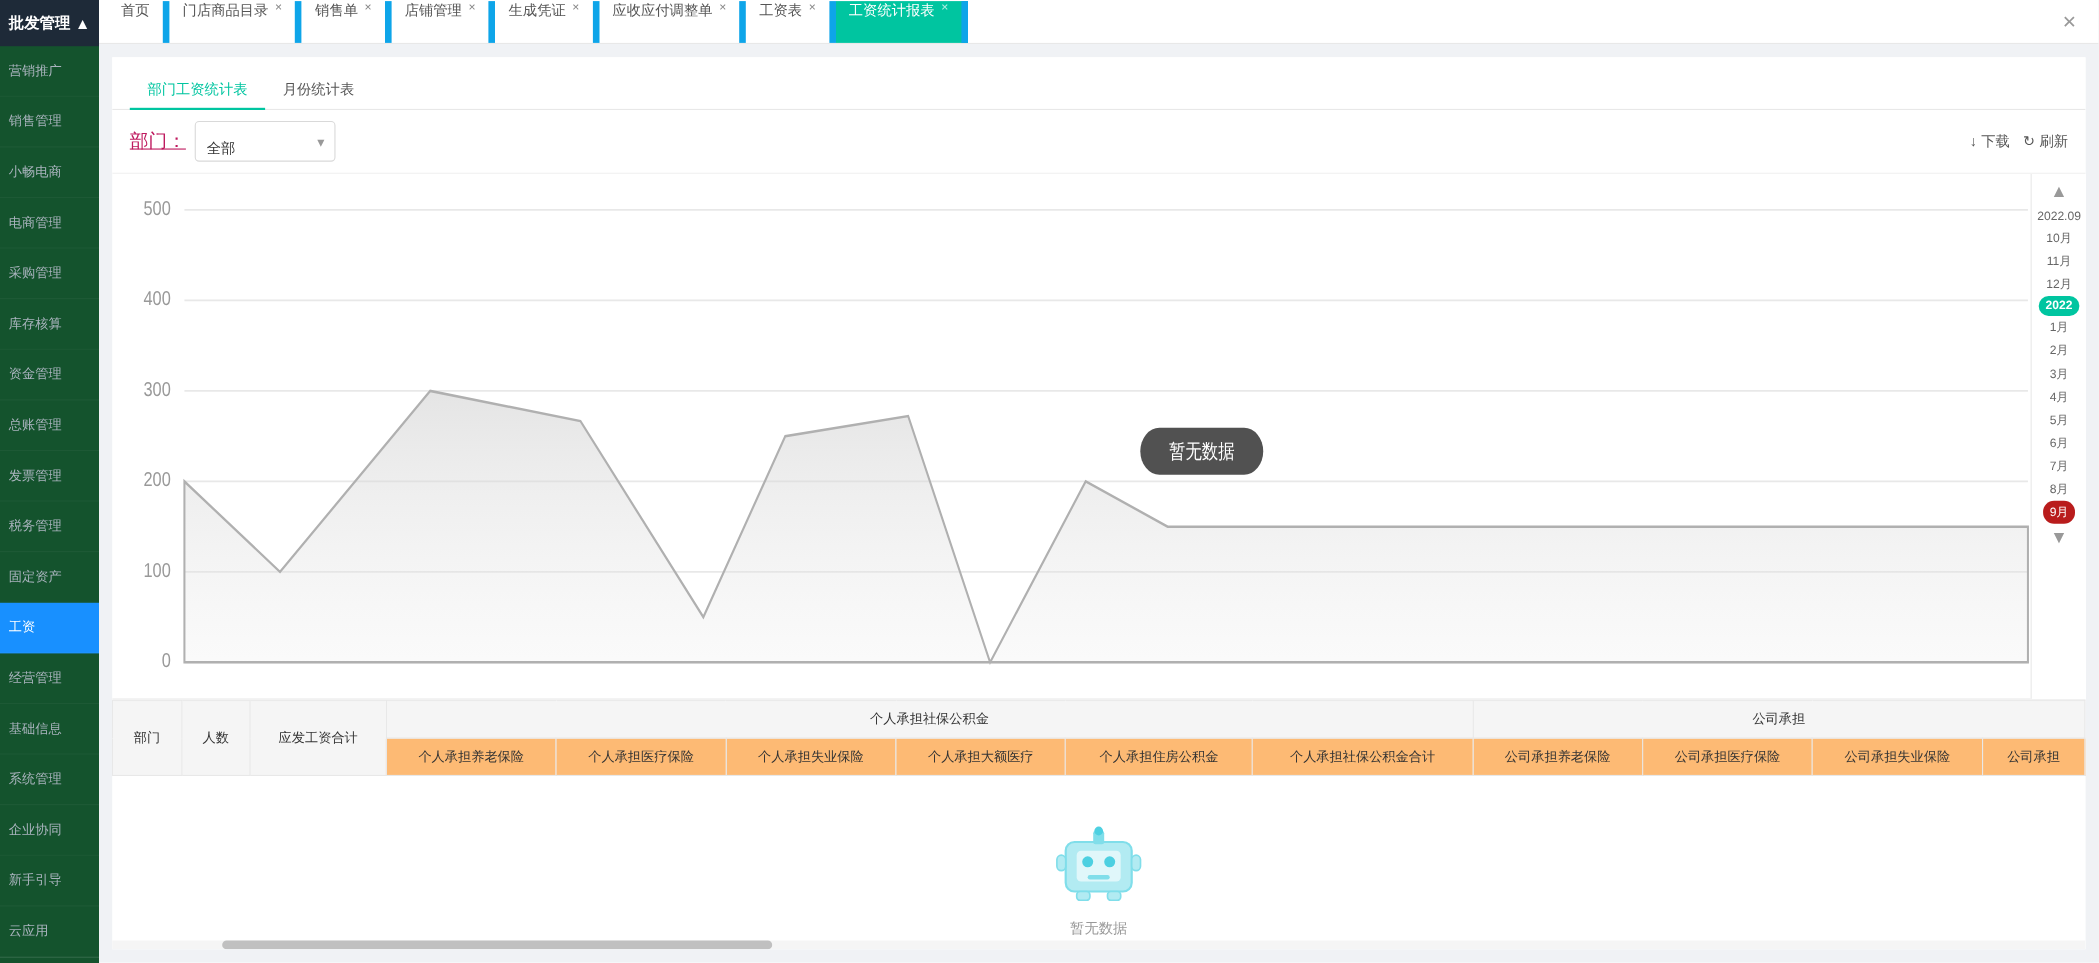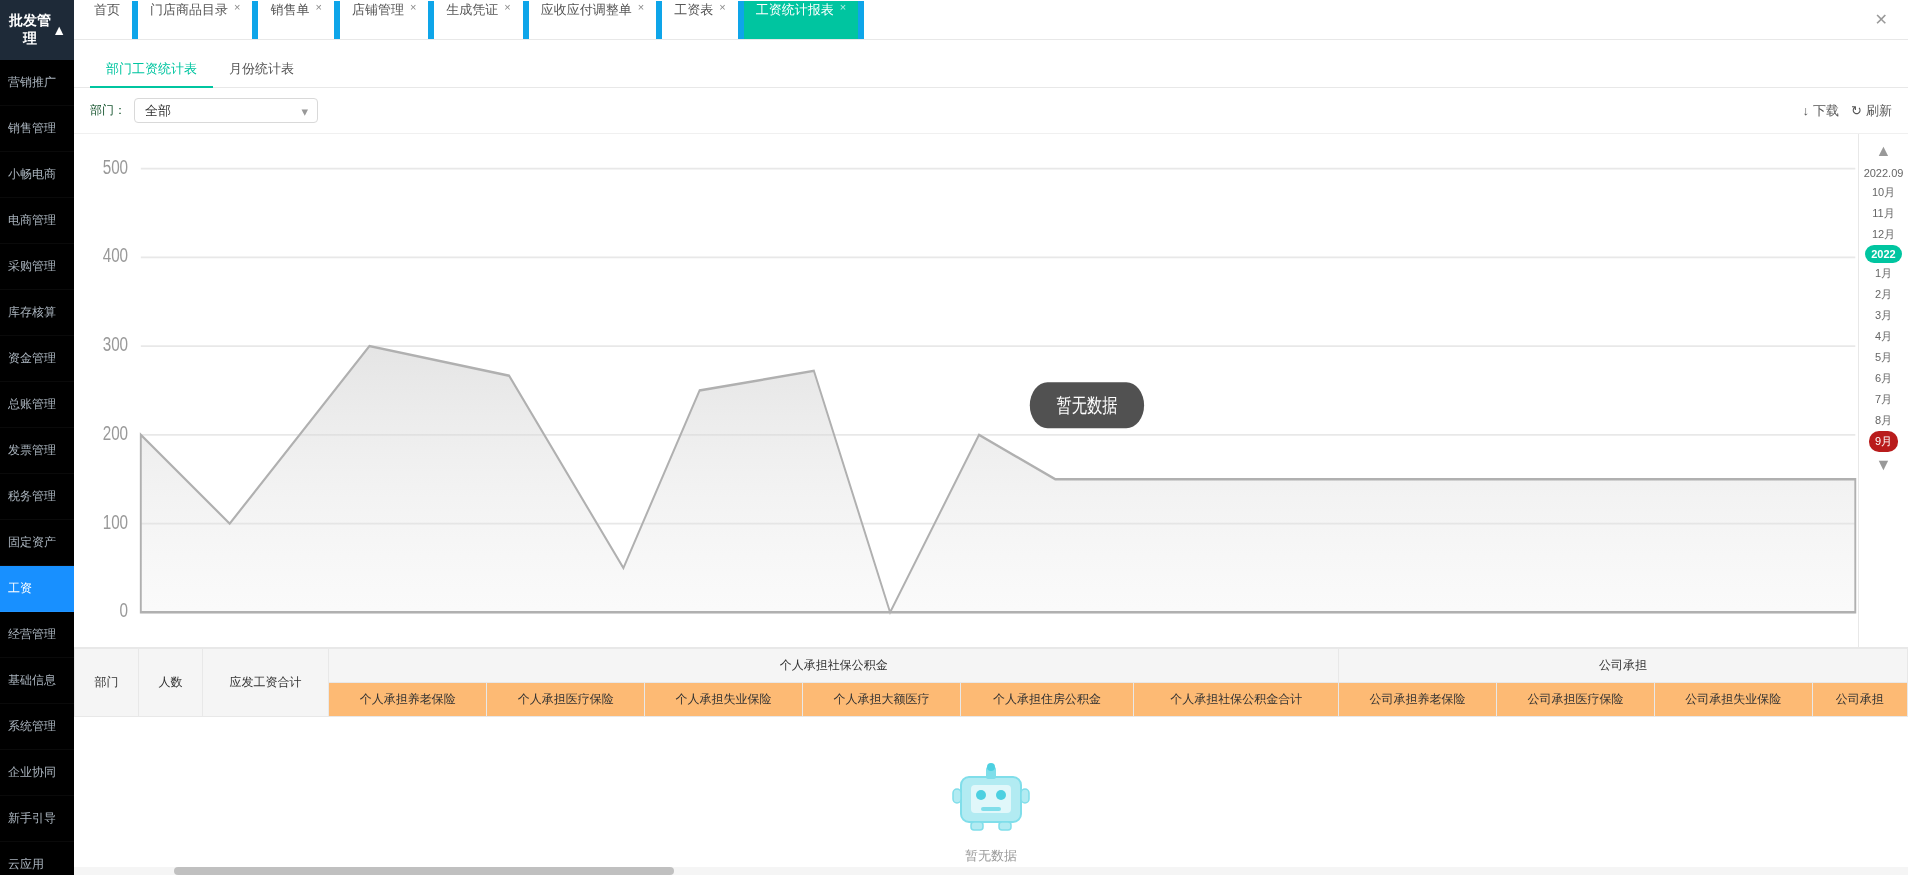--- a/index.html
+++ b/index.html
@@ -1,21 +1,21 @@
 <!DOCTYPE html>
 <html><head>
   <meta charset="utf-8">
   <style>
     * { margin: 0; padding: 0; box-sizing: border-box; }
     body { font-family: 'Microsoft YaHei', Arial, sans-serif; font-size: 13px; display: flex; height: 875px; overflow: hidden; background: #f0f2f5; }
 
     
     .sidebar {
-      width: 74px;
-      background: #000000;
+      width: 90px;
+      background: #14532d;
       color: #ccc;
       display: flex;
       flex-direction: column;
       flex-shrink: 0;
       height: 100%;
       overflow-y: auto;
     }
     .sidebar-header {
       background: #1e2a38;
       color: #fff;
@@ -100,21 +100,21 @@
       font-size: 16px;
       color: #999;
       cursor: pointer;
       padding: 4px;
     }
 
     
     .content {
       flex: 1;
       background: #fff;
-      margin: 0;
+      margin: 12px;
       overflow: hidden;
       display: flex;
       flex-direction: column;
       position: relative;
       justify-content: flex-end;
     }
 
     
     .sub-tabs {
       display: flex;
@@ -160,31 +160,31 @@
       color: #555;
     }
     .toolbar-btn {
       display: flex;
       align-items: center;
       gap: 4px;
       cursor: pointer;
       color: #555;
       font-size: 13px;
     }
-    .dept-label { font-size: 12px; color: #14532d; }
+    .dept-label { font-size: 17px; color: #be185d; text-decoration: underline; }
     .dept-select {
       border: 1px solid #d9d9d9;
       border-radius: 4px;
-      padding: 4px 28px 4px 10px;
+      padding: 16px 28px 4px 10px;
       font-size: 13px;
       color: #333;
       background: #fff;
       appearance: none;
       cursor: pointer;
-      width: 184px;
+      width: 128px;
       position: relative;
     }
     .dept-select-wrapper {
       position: relative;
       display: inline-block;
     }
     .dept-select-wrapper::after {
       content: '▾';
       position: absolute;
       right: 10px;

